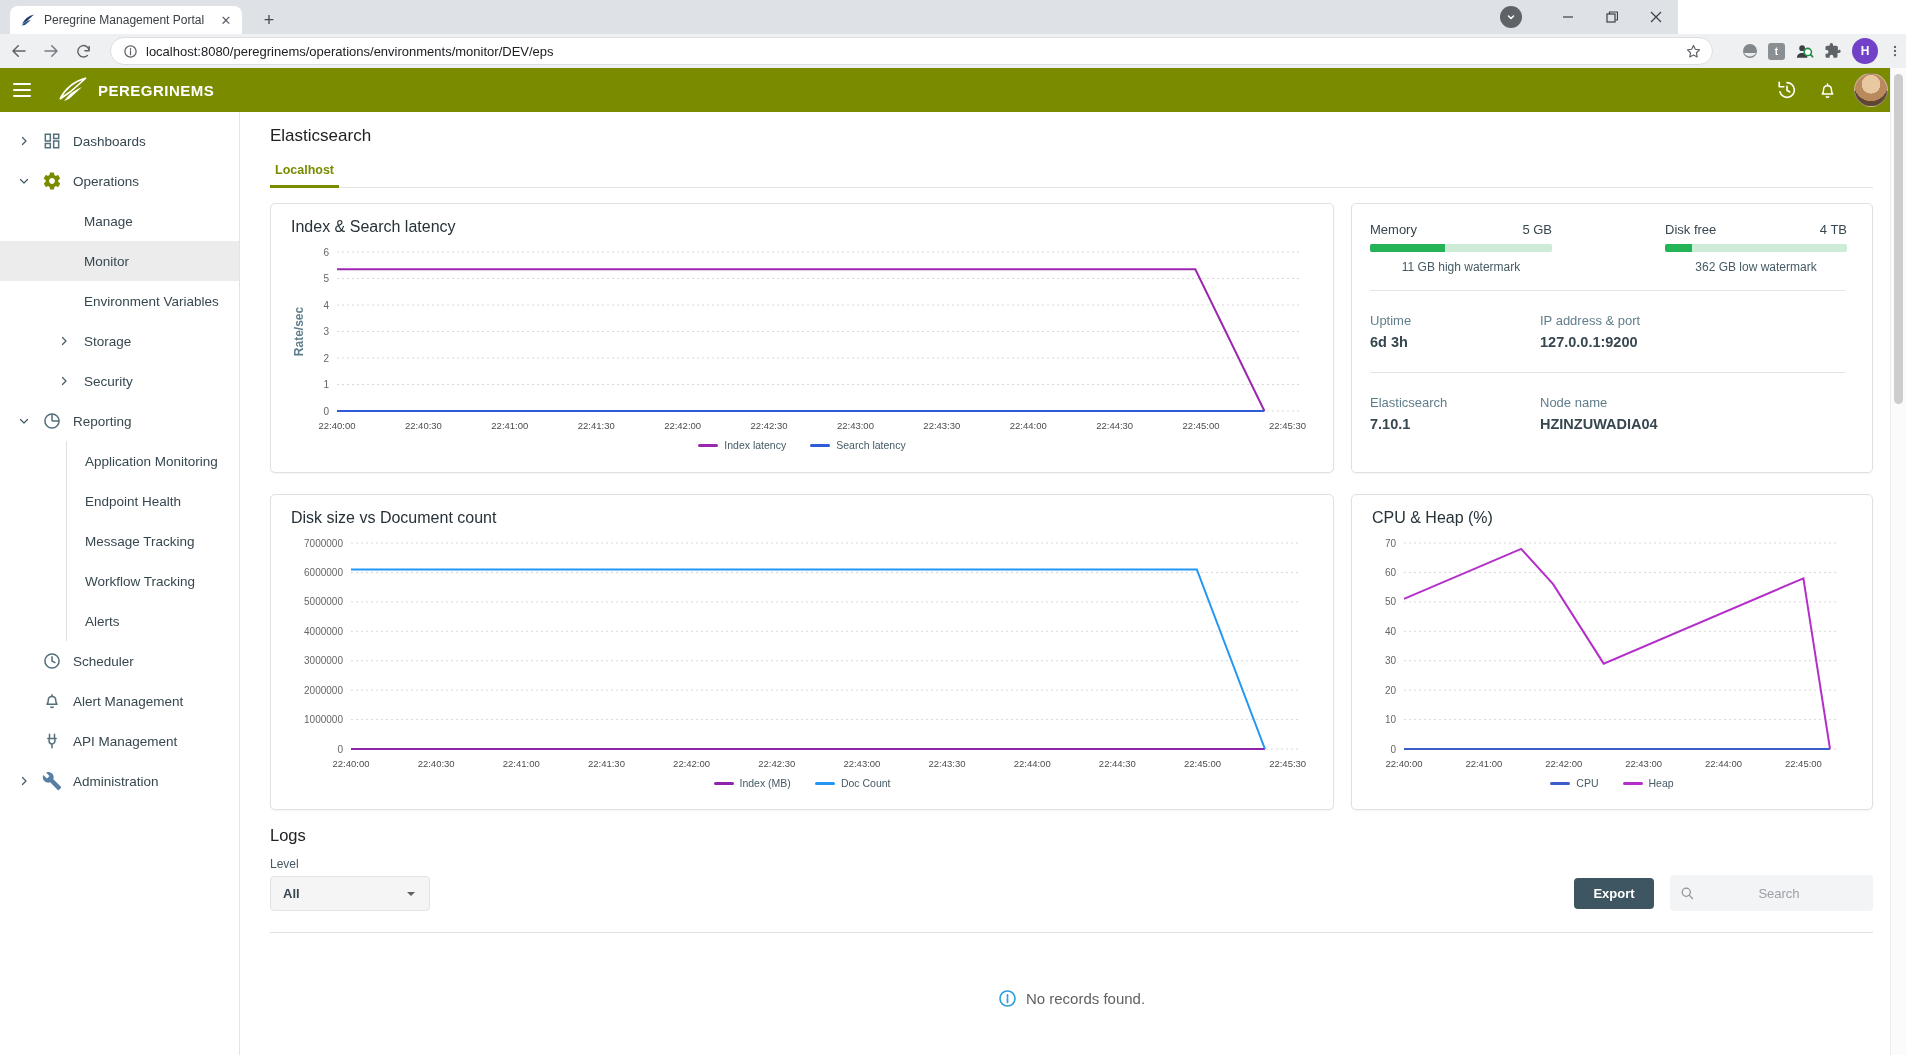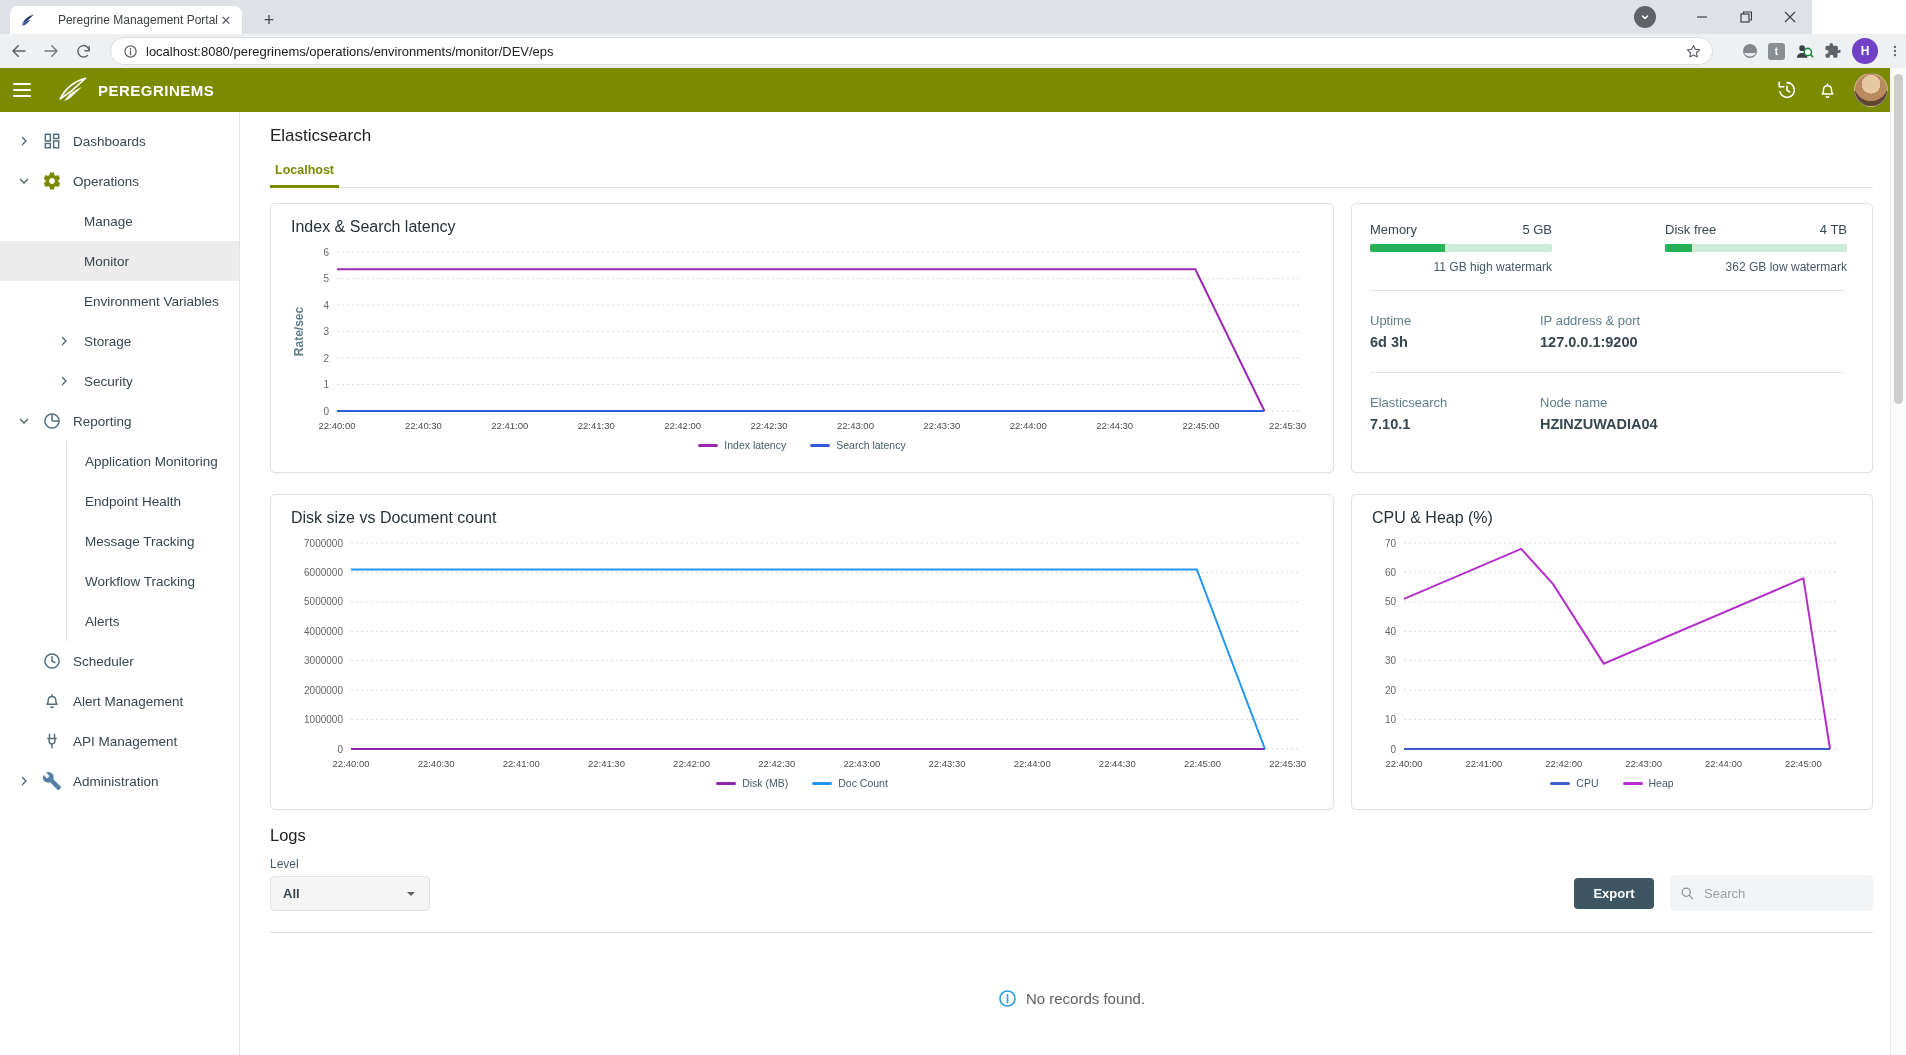--- a/index.html
+++ b/index.html
@@ -1,20 +1,20 @@
 <!DOCTYPE html>
 <html><head>
 <meta charset="utf-8">
 <style>
   * { box-sizing: border-box; margin: 0; padding: 0; }
   html,body { width:1906px; height:1055px; overflow:hidden; font-family:"Liberation Sans", sans-serif; background:#fff; }
   body { position:relative; }
 
   
-  .tabstrip { position:absolute; left:0; top:0; width:1812px; height:34px; background:#dee1e6;text-align:right; }
+  .tabstrip { position:absolute; left:0; top:0; width:1678px; height:34px; background:#dee1e6; }
   .tab { position:absolute; left:10px; top:6px; width:232px; height:28px; background:#fff; border-radius:8px 8px 0 0; display:flex; align-items:center; padding:0 8px 0 10px; }
   .tab-title { font-size:12px; color:#3c4043; flex:1; white-space:nowrap; overflow:hidden; text-overflow:ellipsis; margin-left:8px; }
   .tab-close { width:16px; height:16px; display:flex; align-items:center; justify-content:center; color:#5f6368; font-size:13px; border-radius:50%; cursor:pointer; }
   .newtab-btn { position:absolute; left:256px; top:7px; width:26px; height:26px; display:flex; align-items:center; justify-content:center; color:#45494d; font-size:18px; border-radius:50%; cursor:pointer; }
   .win-controls { position:absolute; right:0; top:0; height:34px; display:flex; align-items:center; }
   .update-circle { width:22px; height:22px; border-radius:50%; background:#5f6368; display:flex; align-items:center; justify-content:center; margin-right:24px; }
   .win-btn { width:44px; height:34px; display:flex; align-items:center; justify-content:center; color:#3c4043; }
 
   .toolbar { position:absolute; left:0; top:34px; width:1906px; height:34px; background:#eef0f2; display:flex; align-items:center; }
   .nav-ico { width:26px; height:26px; display:flex; align-items:center; justify-content:center; margin-left:6px; border-radius:50%; }
@@ -75,34 +75,34 @@
   .lg-item { display:flex; align-items:center; gap:6px; }
   .lg-swatch { width:20px; height:3px; border-radius:2px; }
   .lg-label { font-size:10.5px; color:#455a64; }
 
   
   .stats-card { padding:18px 27px 0 18px; display:flex; flex-direction:column; }
   .meter-row { display:grid; grid-template-columns:182px 182px; column-gap:113px; padding-bottom:16px; }
   .meter-top { display:flex; justify-content:space-between; font-size:13px; color:#37474f; margin-bottom:7px; }
   .meter-bar { height:8px; background:#cdebd6; border-radius:2px; overflow:hidden; }
   .meter-fill { height:100%; background:#24b357; }
-  .meter-watermark { text-align:right; font-size:12px; color:#455a64; margin-top:8px; }
+  .meter-watermark { text-align:center; font-size:12px; color:#455a64; margin-top:8px; }
   .stat-info-row { display:grid; grid-template-columns:170px 1fr; border-top:1px solid #e4e4e4; padding:22px 0; }
   .stat-label { font-size:13px; color:#607d8b; margin-bottom:6px; }
   .stat-value { font-size:14.5px; font-weight:700; color:#37474f; }
 
   
   .logs-title { font-size:16.5px; font-weight:500; color:#202124; margin-top:16px; }
   .logs-controls { display:flex; align-items:flex-end; margin-top:12px; }
   .level-label { font-size:12px; color:#455a64; margin-bottom:5px; }
   .dropdown { width:160px; height:35px; background:#f5f5f5; border:1px solid #e3e3e3; border-radius:4px; display:flex; align-items:center; padding:8px 12px; cursor:pointer; }
   .dropdown-value { font-size:13px; font-weight:bold; color:#37474f; flex:1; }
   .export-btn { margin-left:auto; width:80px; height:31px; background:#3d5661; color:#fff; border:none; border-radius:4px; font-size:13px; font-weight:bold; font-family:"Liberation Sans",sans-serif; cursor:pointer; margin-bottom:2px; }
   .searchbox { margin-left:16px; width:203px; height:36px; background:#f3f4f6; border-radius:4px; display:flex; align-items:center; padding:0 10px; }
-  .searchbox input { border:none; outline:none; background:transparent; font-size:13px; font-family:"Liberation Sans",sans-serif; color:#0f766e; width:150px; margin-left:9px; }
+  .searchbox input { border:none; outline:none; background:transparent; font-size:13px; font-family:"Liberation Sans",sans-serif; color:#0f766e; width:150px; margin-left:9px;text-align:center; }
   .searchbox input::placeholder { color:#9aa0a6; }
   .table-divider { border-top:1px solid #e0e0e0; margin-top:21px; }
   .empty-row { margin-top:56px; display:flex; align-items:center; justify-content:center; gap:9px; }
   .empty-text { font-size:15px; color:#616161; }
 </style>
 </head>
 <body>
 
 <div class="tabstrip">
   <div class="tab">
@@ -488,21 +488,21 @@
             <text x="826.3473053892216" y="234" text-anchor="middle" class="xtick">22:44:30</text>
             <text x="911.497005988024" y="234" text-anchor="middle" class="xtick">22:45:00</text>
             <text x="996.6467065868263" y="234" text-anchor="middle" class="xtick">22:45:30</text>
             <polyline points="60,216 973.9401197604791,216" fill="none" stroke="#8e24aa" stroke-width="2"></polyline>
             <polyline points="60,36.48571428571428 905.8203592814372,36.48571428571428 973.9401197604791,216" fill="none" stroke="#2196f3" stroke-width="2"></polyline>
           </svg>
         </div>
         <div class="chart-legend">
           <span class="lg-item">
             <span class="lg-swatch" style="background: rgb(142, 36, 170);"></span>
-            <span class="lg-label">Disk (MB)</span>
+            <span class="lg-label">Index (MB)</span>
           </span>
           <span class="lg-item">
             <span class="lg-swatch" style="background: rgb(33, 150, 243);"></span>
             <span class="lg-label">Doc Count</span>
           </span>
         </div>
     </section>
     <section class="card card-side card-h316">
       <div class="card-title">CPU &amp; Heap (%)</div>
       <div class="chart-host">

